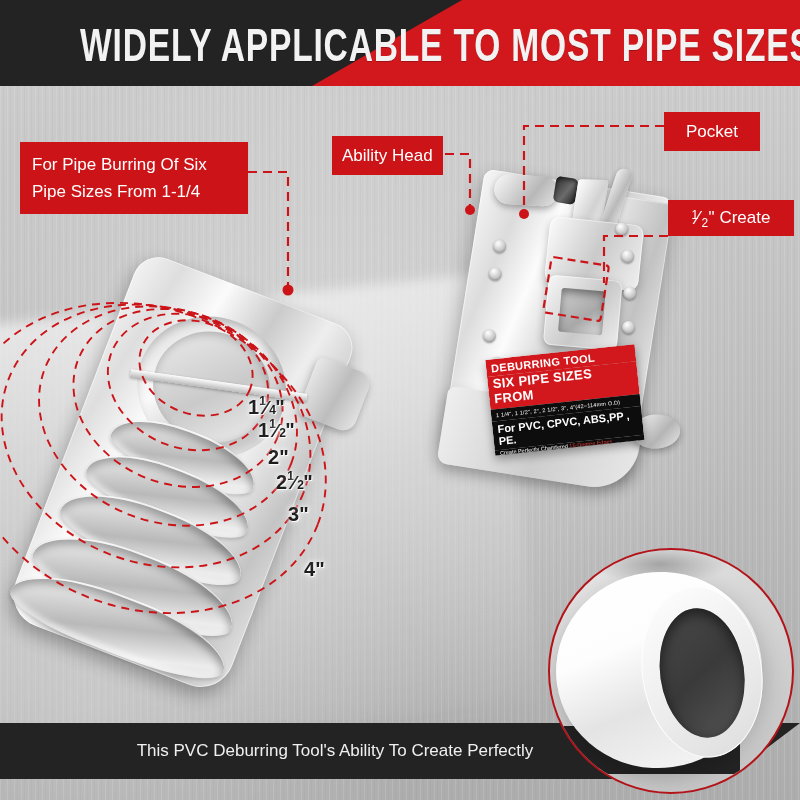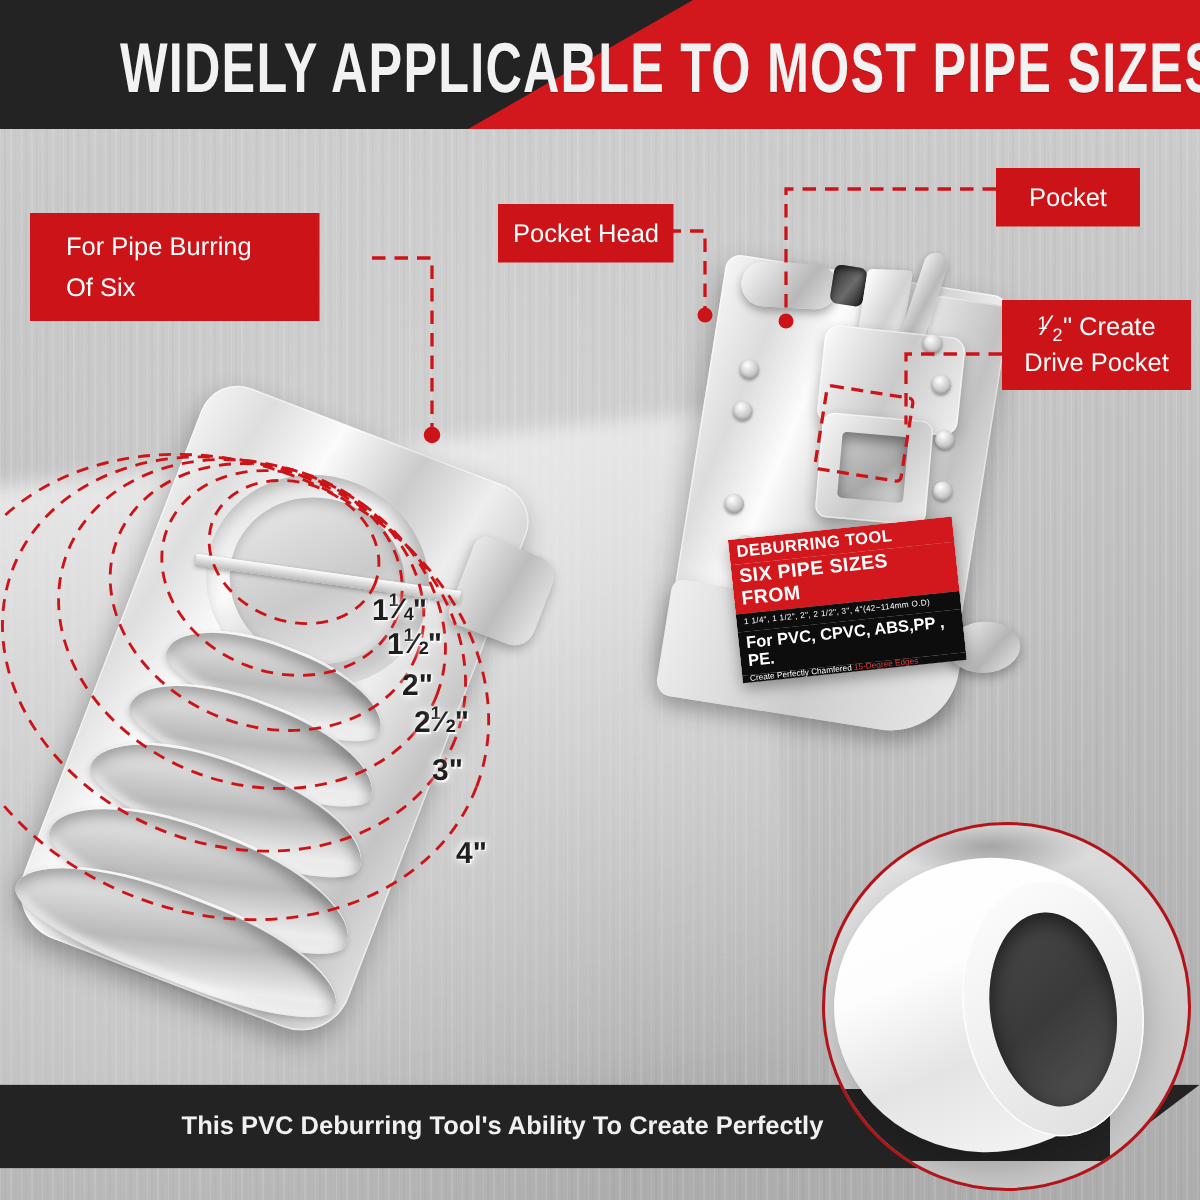--- a/index.html
+++ b/index.html
@@ -64,34 +64,33 @@
   
   .caption {
     position:absolute; left:0; top:723px; width:800px; height:56px; z-index:7;
     background:#232323;
     clip-path:polygon(0 0, 800px 0, 800px 0, 726px 56px, 0 56px);
     display:flex; align-items:center; justify-content:center;
   }
   .caption .cap-txt {
     text-align:center; color:#f0f0f0; font-size:17px; line-height:24px;
     padding-right:130px;
-    font-weight:bold;
   }
   .caption .cap-line { display:block; white-space:nowrap; }
 
   
   .callout {
     position:absolute; z-index:9;
     background:#cc1418; color:#ffffff;
     font-size:17px; line-height:25px;
     padding:7px 10px;
     white-space:nowrap;
   }
   .callout.multi { white-space:normal; }
-  .c-pipe   { left:20px;  top:142px; width:193px; padding:9px 24px; line-height:27px; }
+  .c-pipe   { left:20px;  top:142px; width:228px; padding:9px 12px; line-height:27px; }
   .c-cut    { left:332px; top:136px; }
   .c-blade  { left:664px; top:112px; padding:7px 22px; }
   .c-sq     { left:668px; top:200px; width:126px; text-align:center; line-height:24px; padding:6px 8px; }
 
   .frac { display:inline-block; position:relative; width:17px; height:20px; vertical-align:-3px; }
   .frac .n { position:absolute; left:0; top:-3px; font-size:12px; }
   .frac .s { position:absolute; left:5px; top:0px; font-size:19px; }
   .frac .d { position:absolute; left:10px; top:5px; font-size:12px; }
 
   
@@ -396,29 +395,29 @@
     <circle cx="288" cy="290" r="5.5"></circle>
     <circle cx="470" cy="210" r="5"></circle>
     <circle cx="524" cy="214" r="5"></circle>
   </g>
 
   <rect x="547" y="261" width="58" height="56" rx="3" fill="none" stroke="#cc1418" stroke-width="2.2" stroke-dasharray="8 5" transform="rotate(9 576 289)"></rect>
 </svg>
 
 <div class="callout multi c-pipe">
   <div>For Pipe Burring Of Six</div>
-</div>
-
-<div class="callout c-cut">Pocket Head</div>
+  <div>Pipe Sizes From 1-1/4</div>
+</div>
+
+<div class="callout c-cut">Ability Head</div>
 
 <div class="callout c-blade">Pocket</div>
 
 <div class="callout multi c-sq">
   <div><span class="frac"><span class="n">1</span><span class="s">⁄</span><span class="d">2</span></span><span>"</span>&nbsp;<span>Create</span></div>
-  <div>Drive Pocket</div>
 </div>
 
 <div class="header">
   <div class="hdr-red"></div>
   <div class="hdr-dark"></div>
   <div class="hdr-title">WIDELY APPLICABLE TO MOST PIPE SIZES</div>
 </div>
 
 <div class="caption">
   <div class="cap-txt">

